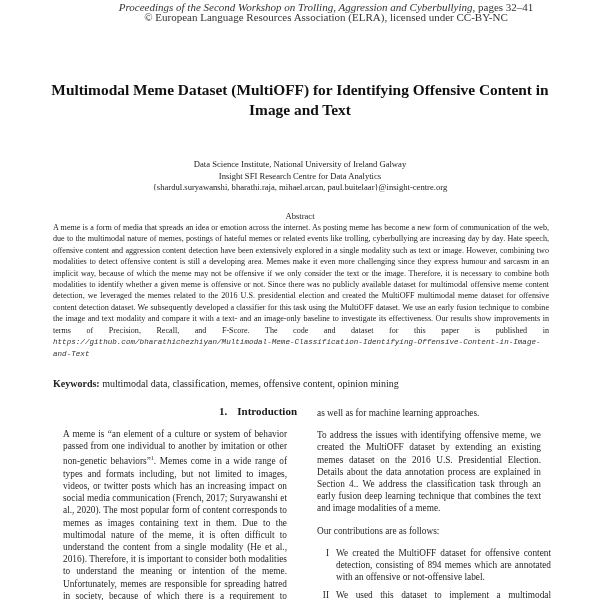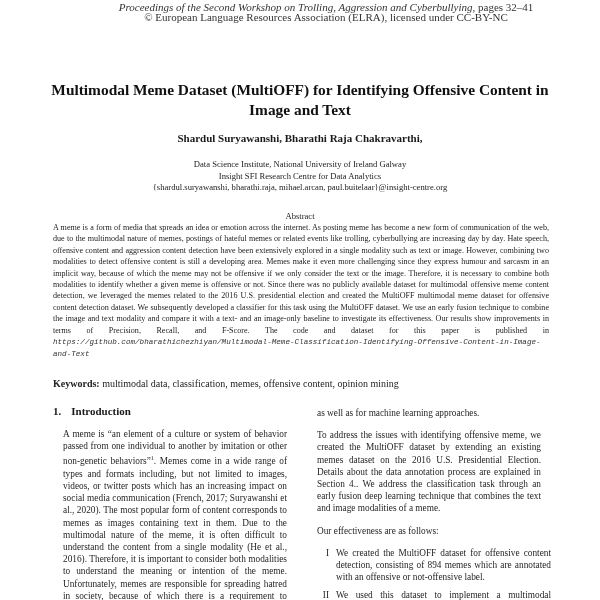--- a/index.html
+++ b/index.html
@@ -42,21 +42,21 @@
       font-size: 10px; color: #222;
     }
     .keywords b { font-weight: bold; }
     .col-left {
       position: absolute; top: 403px; left: 53px; width: 244px;
     }
     .col-right {
       position: absolute; top: 403px; left: 307px; width: 244px;
     }
     .section-title {
-      text-align: left; font-weight: bold; font-size: 11px; line-height: 14px;
+      text-align: right; font-weight: bold; font-size: 11px; line-height: 14px;
       margin: 1px 0 3px 0;
     }
     .section-title .num { margin-right: 10px; }
     .para {
       font-size: 9.3px; line-height: 12.2px; text-align: justify; margin: 10px;
       color: #1f1f1f;
     }
     .para sup { font-size: 6px; }
     .para.first-right { margin-top: 4px; }
     .contrib-list { margin: 8px 0 0 0; padding: 0; list-style: none; }
@@ -74,21 +74,20 @@
   <div><span class="venue">Proceedings of the Second Workshop on Trolling, Aggression and Cyberbullying</span><span>, pages 32–41</span></div>
   <div>© European Language Resources Association (ELRA), licensed under CC-BY-NC</div>
 </div>
 
 <div class="title">
   <div>Multimodal Meme Dataset (MultiOFF) for Identifying Offensive Content in</div>
   <div>Image and Text</div>
 </div>
 
 <div class="authors">
-  <div>Shardul Suryawanshi, Bharathi Raja Chakravarthi,</div>
 </div>
 
 <div class="affil">
   <div>Data Science Institute, National University of Ireland Galway</div>
   <div>Insight SFI Research Centre for Data Analytics</div>
   <div>{shardul.suryawanshi, bharathi.raja, mihael.arcan, paul.buitelaar}@insight-centre.org</div>
 </div>
 
 <div class="abstract-title">Abstract</div>
 <div class="abstract"><span>A meme is a form of media that spreads an idea or emotion across the internet.  As posting meme has become a new form of communication of the web, due to the multimodal nature of memes, postings of hateful memes or related events like trolling, cyberbullying are increasing day by day.  Hate speech, offensive content and aggression content detection have been extensively explored in a single modality such as text or image.  However, combining two modalities to detect offensive content is still a developing area.  Memes make it even more challenging since they express humour and sarcasm in an implicit way, because of which the meme may not be offensive if we only consider the text or the image.  Therefore, it is necessary to combine both modalities to identify whether a given meme is offensive or not.  Since there was no publicly available dataset for multimodal offensive meme content detection, we leveraged the memes related to the 2016 U.S. presidential election and created the MultiOFF multimodal meme dataset for offensive content detection dataset.  We subsequently developed a classifier for this task using the MultiOFF dataset.  We use an early fusion technique to combine the image and text modality and compare it with a text- and an image-only baseline to investigate its effectiveness.  Our results show improvements in terms of Precision, Recall, and F-Score.  The code and dataset for this paper is published in </span><span class="mono">https://github.com/bharathichezhiyan/Multimodal-Meme-Classification-Identifying-Offensive-Content-in-Image-and-Text</span></div>
@@ -96,21 +95,21 @@
 <div class="keywords"><b>Keywords:</b><span> multimodal data, classification, memes, offensive content, opinion mining</span></div>
 
 <div class="col-left">
   <div class="section-title"><span class="num">1.</span><span>Introduction</span></div>
   <p class="para"><span>A meme is “an element of a culture or system of behavior passed from one individual to another by imitation or other non-genetic behaviors”</span><sup>1</sup><span>.  Memes come in a wide range of types and formats including, but not limited to images, videos, or twitter posts which has an increasing impact on social media communication (French, 2017; Suryawanshi et al., 2020).  The most popular form of content corresponds to memes as images containing text in them.  Due to the multimodal nature of the meme, it is often difficult to understand the content from a single modality (He et al., 2016).  Therefore, it is important to consider both modalities to understand the meaning or intention of the meme. Unfortunately, memes are responsible for spreading hatred in society, because of which there is a requirement to automatically identify memes with offensive content.  But due</span></p>
 </div>
 
 <div class="col-right">
   <p class="para first-right">as well as for machine learning approaches.</p>
   <p class="para">To address the issues with identifying offensive meme, we created the MultiOFF dataset by extending an existing memes dataset on the 2016 U.S. Presidential Election. Details about the data annotation process are explained in Section 4.. We address the classification task through an early fusion deep learning technique that combines the text and image modalities of a meme.</p>
-  <p class="para">Our effectiveness are as follows:</p>
+  <p class="para">Our contributions are as follows:</p>
   <ul class="contrib-list">
     <li>
         <span class="roman">I</span>
         <span class="text">We created the MultiOFF dataset for offensive content detection, consisting of 894 memes which are annotated with an offensive or not-offensive label.</span>
       </li>
     <li>
         <span class="roman">II</span>
         <span class="text">We used this dataset to implement a multimodal offensive content classifier for memes.</span>
       </li>
     <li>

